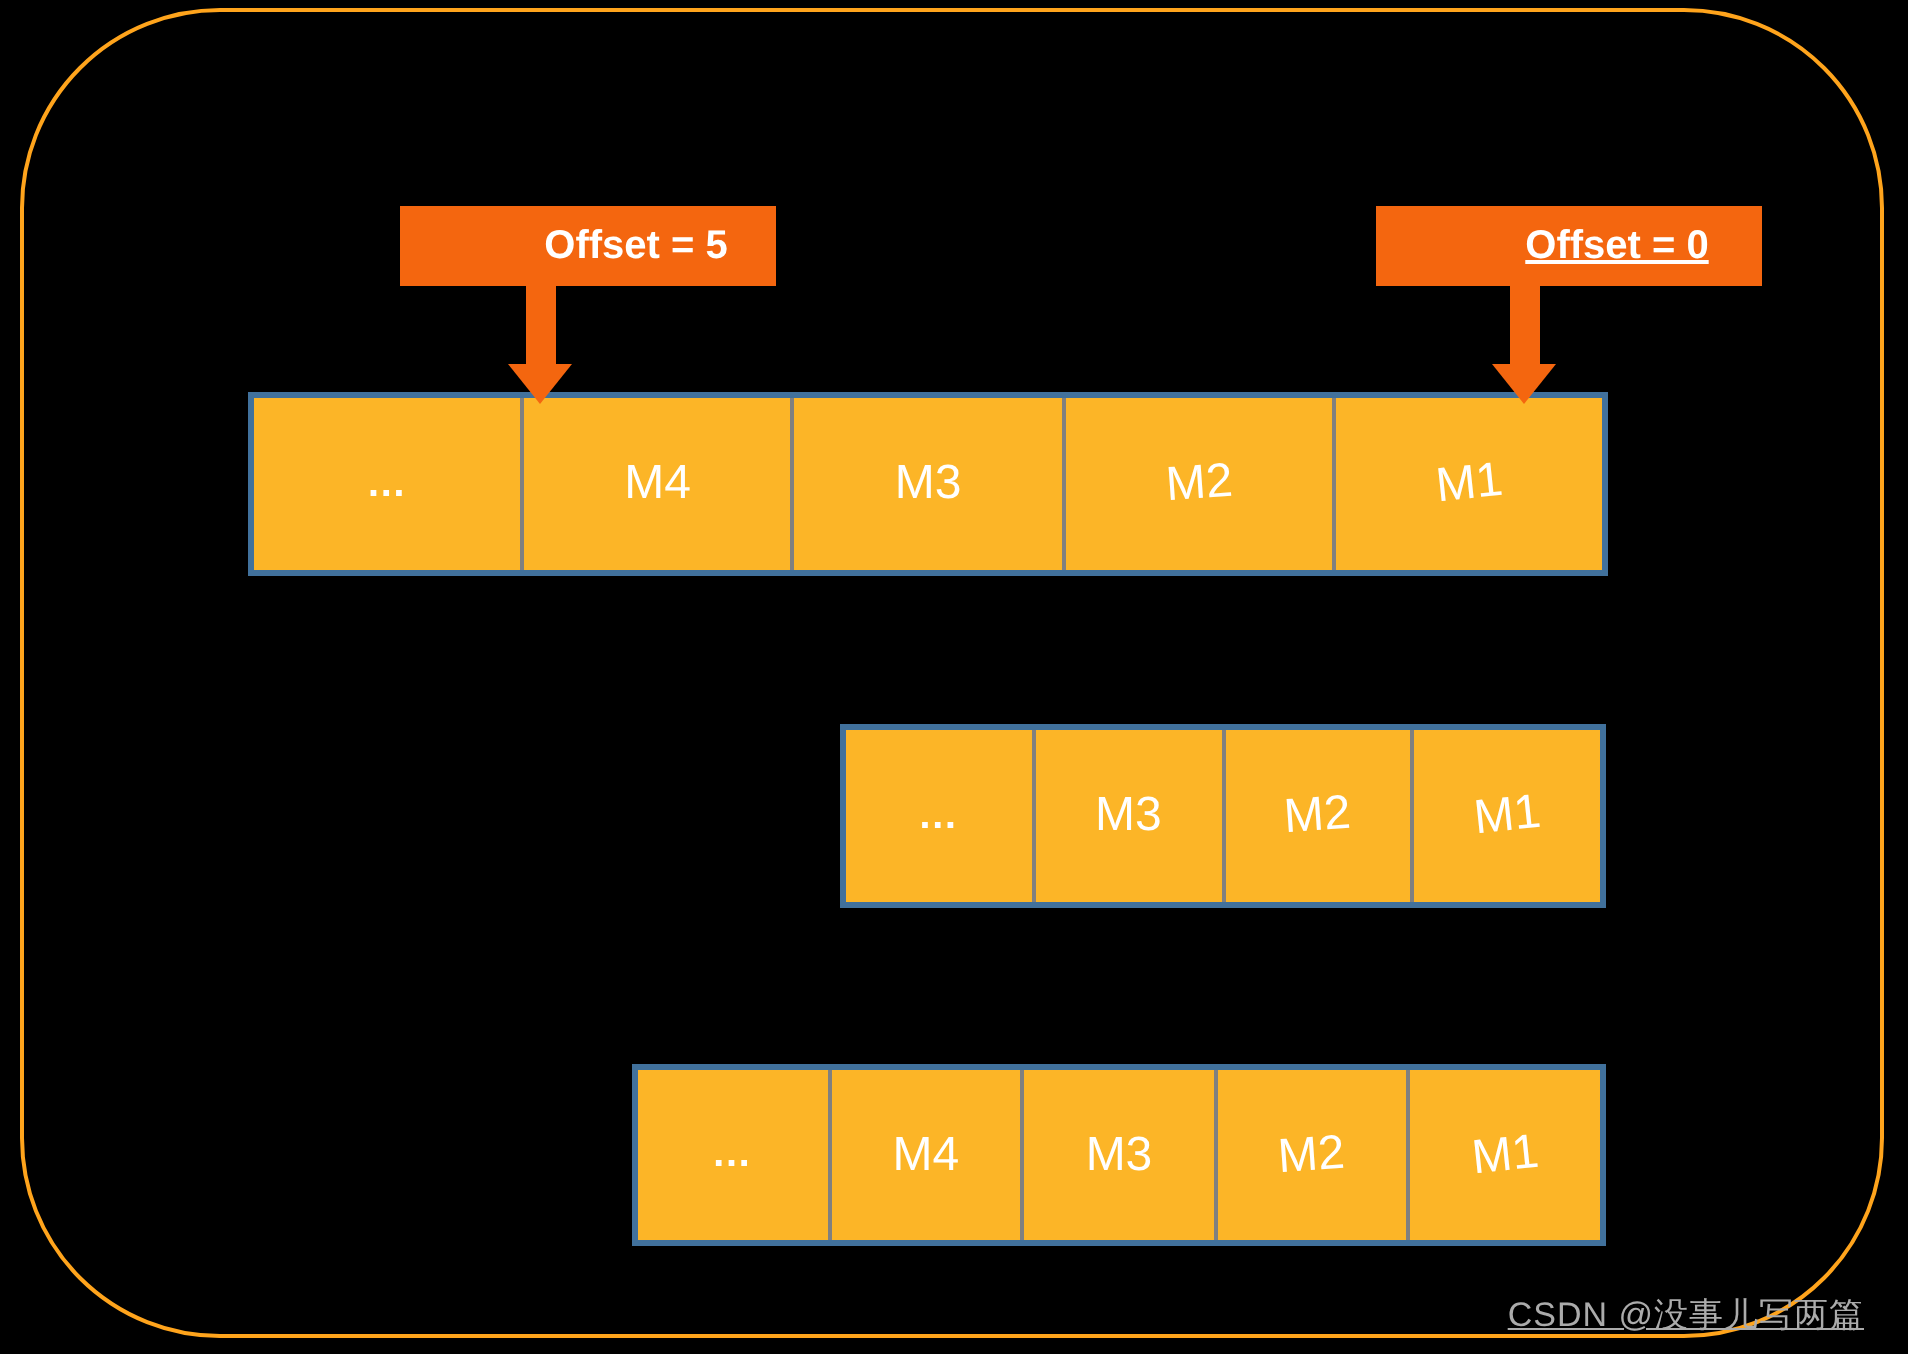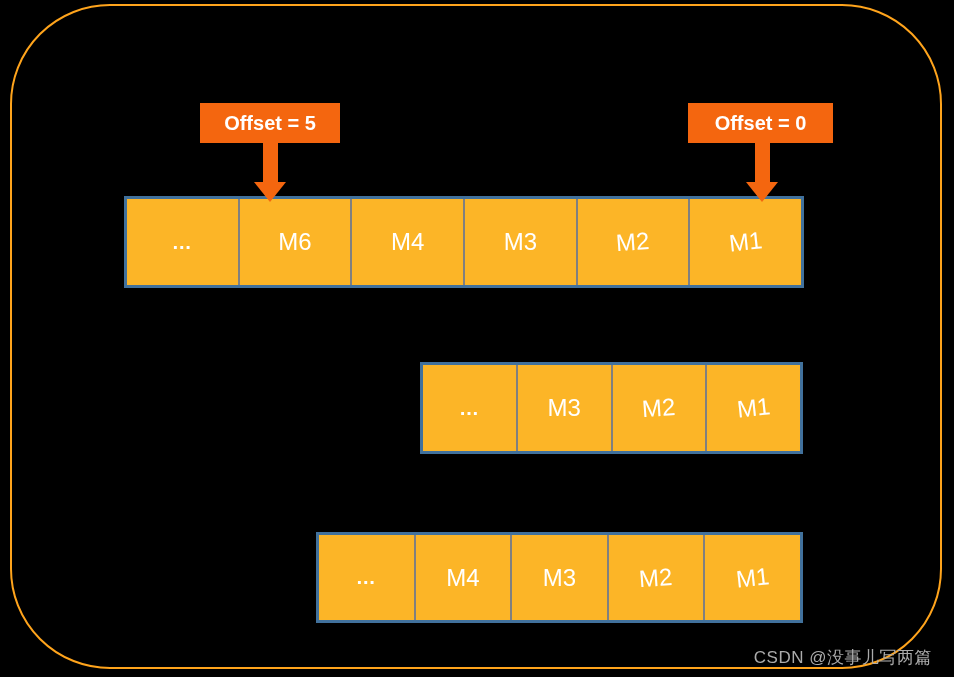--- a/index.html
+++ b/index.html
@@ -23,20 +23,21 @@
   .frame{
     position:absolute;left:10px;top:4px;width:932px;height:665px;
     border:2.5px solid var(--frame-border);border-radius:100px;
     box-sizing:border-box;
   }
   .callout{
     position:absolute;height:40px;background:var(--callout);
     display:flex;align-items:center;justify-content:center;
     color:var(--label-text);font-size:20px;font-weight:bold;
     z-index:3;
+    padding-left:48px;
   }
   .arrow{
     position:absolute;width:32px;z-index:4;
     display:flex;flex-direction:column;align-items:center;
   }
   .arrow .stem{width:15px;height:39px;background:var(--callout);}
   .arrow .head{
     width:0;height:0;
     border-left:16px solid transparent;
     border-right:16px solid transparent;
@@ -55,51 +56,49 @@
   }
   .cell:first-child{border-left:none;}
   .cell span{display:inline-block;}
   .cell:nth-last-child(1) span{transform:rotate(-6deg);}
   .cell:nth-last-child(2) span{transform:rotate(-4deg);}
   .cell span.dots{font-weight:bold;font-size:20px;letter-spacing:1px;transform:none;}
   .watermark{
     position:absolute;right:22px;bottom:8px;
     color:var(--watermark-text);font-size:17px;z-index:5;
     letter-spacing:0.5px;
+    text-decoration:underline;
   }
 </style>
 </head>
 <body>
 
 <div class="stage">
 
   <div class="frame"></div>
 
   <div class="callout" style="left:200px;top:103px;width:140px;">
     <span>Offset = 5</span>
   </div>
   <div class="arrow" style="left:254px;top:143px;">
     <div class="stem"></div>
     <div class="head"></div>
   </div>
 
-  <div class="callout" style="left:688px;top:103px;width:145px;">
+  <div class="callout" style="left:688px;top:103px;width:145px;text-decoration:underline;">
     <span>Offset = 0</span>
   </div>
   <div class="arrow" style="left:746px;top:143px;">
     <div class="stem"></div>
     <div class="head"></div>
   </div>
 
   <div class="queue-row" style="left:124px;top:196px;width:680px;height:92px;">
       <div class="cell">
         <span class="dots">…</span>
-      </div>
-      <div class="cell">
-        <span>M6</span>
       </div>
       <div class="cell">
         <span>M4</span>
       </div>
       <div class="cell">
         <span>M3</span>
       </div>
       <div class="cell">
         <span>M2</span>
       </div>

